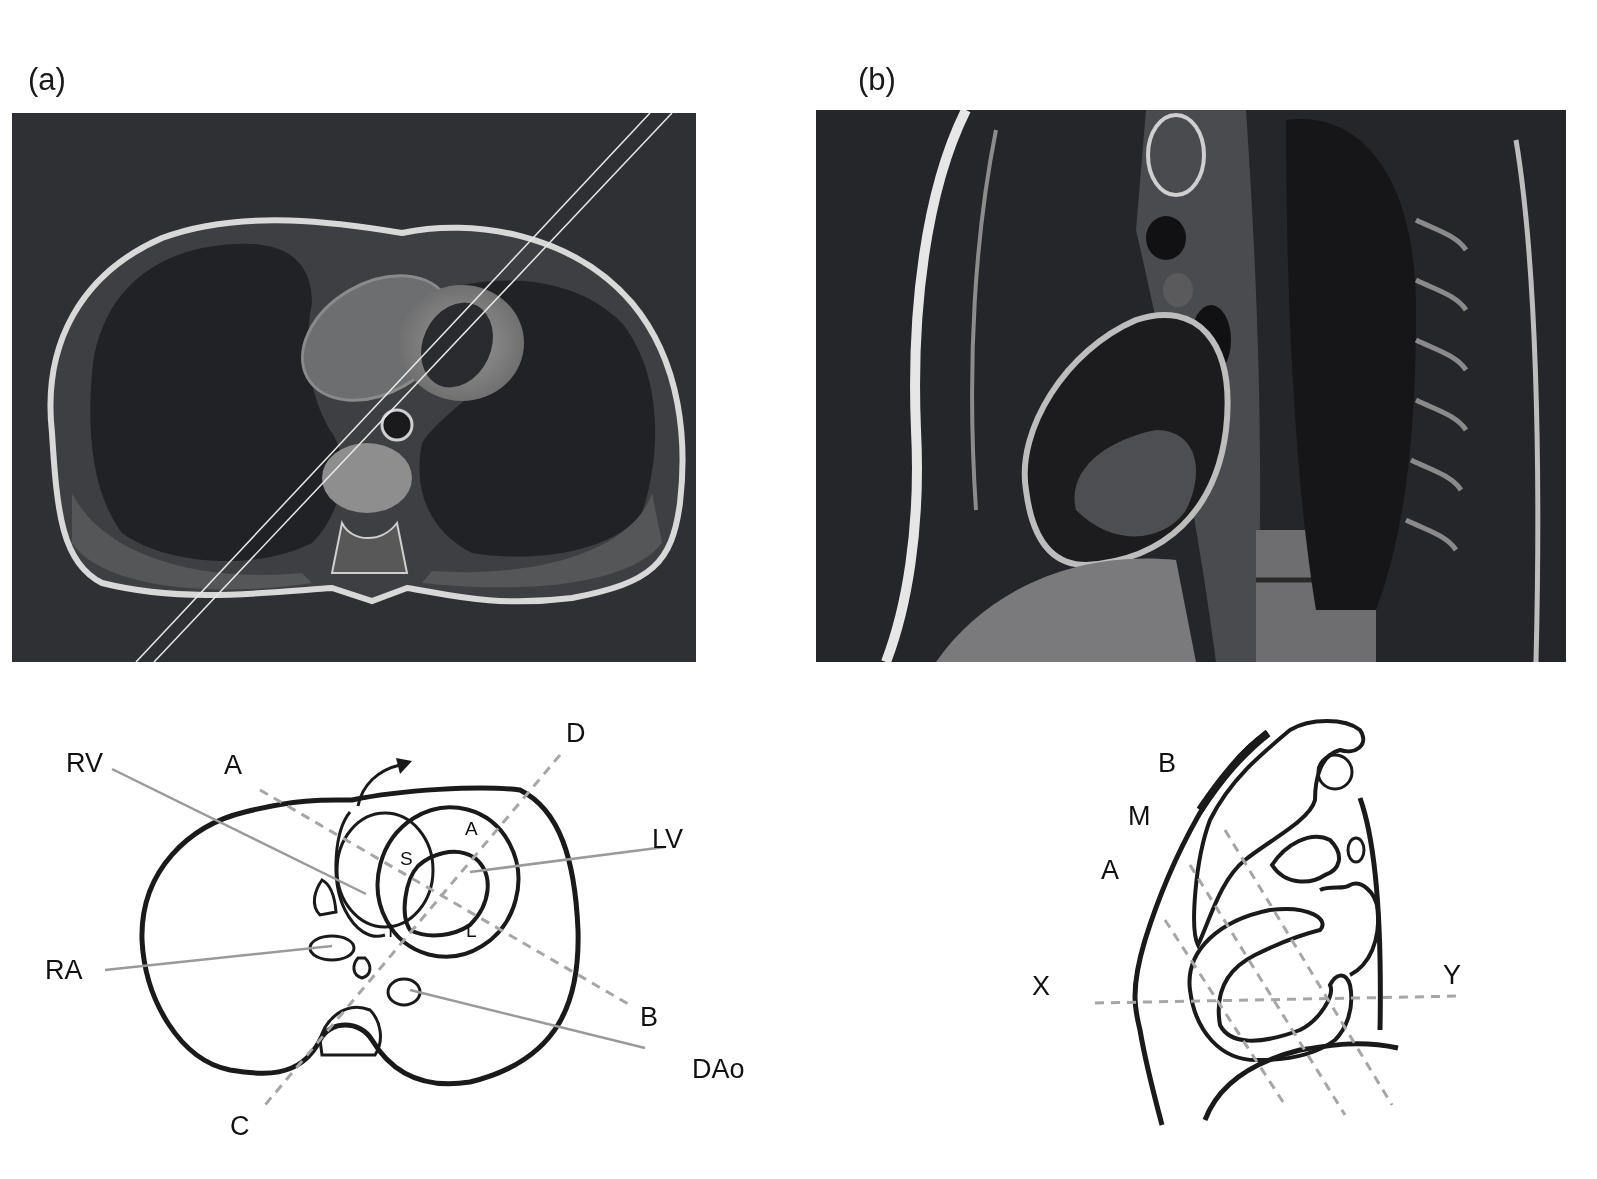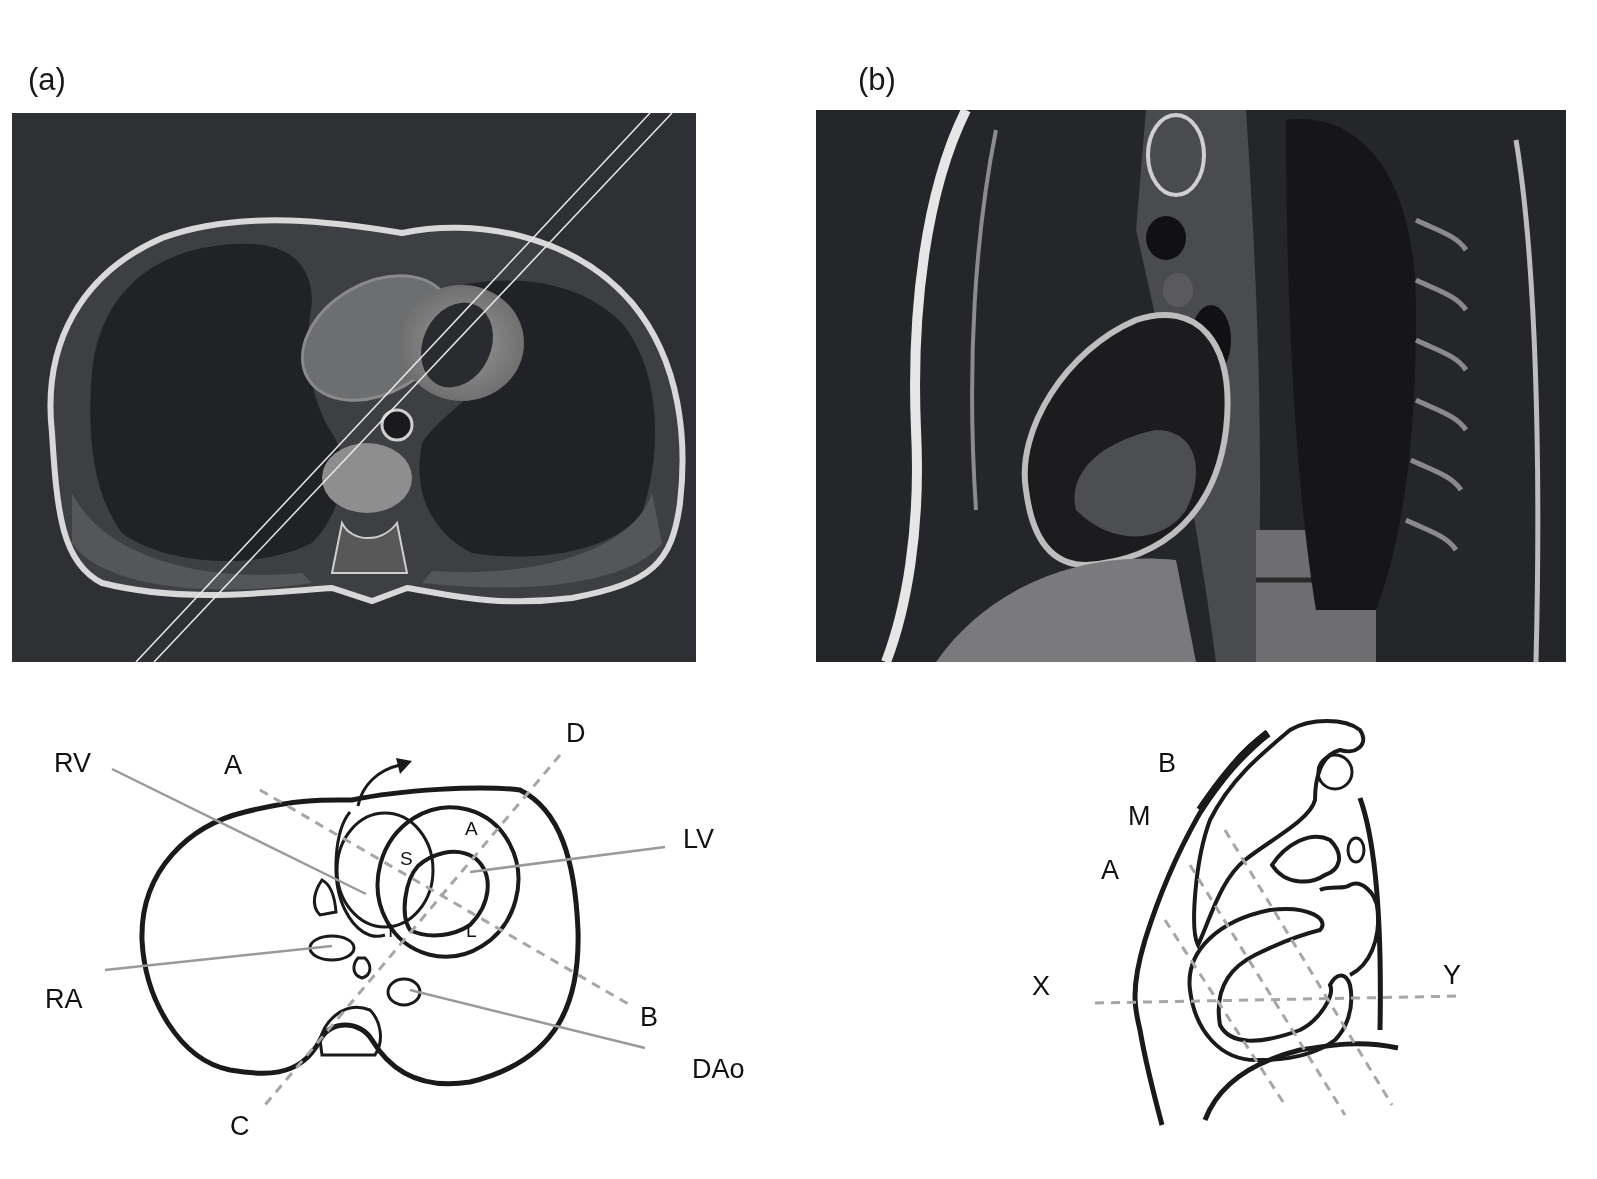--- a/index.html
+++ b/index.html
@@ -112,23 +112,23 @@
     <line x1="665" y1="847" x2="470" y2="872"></line>
     <line x1="645" y1="1048" x2="410" y2="990"></line>
   </g>
 
   <g stroke="#a6a6a6" stroke-width="3" stroke-dasharray="9 7">
     <line x1="260" y1="790" x2="630" y2="1005"></line>
     <line x1="560" y1="755" x2="265" y2="1105"></line>
   </g>
 </svg>
 
-<div class="lbl" style="left:54px;top:750px;">RV</div>
-<div class="lbl" style="left:45px;top:957px;margin-top:29px;">RA</div>
-<div class="lbl" style="left:683px;top:826px;">LV</div>
+<div class="lbl" style="left:66px;top:750px;">RV</div>
+<div class="lbl" style="left:45px;top:957px;">RA</div>
+<div class="lbl" style="left:652px;top:826px;">LV</div>
 <div class="lbl" style="left:692px;top:1056px;">DAo</div>
 <div class="lbl" style="left:224px;top:752px;">A</div>
 <div class="lbl" style="left:640px;top:1004px;">B</div>
 <div class="lbl" style="left:230px;top:1113px;">C</div>
 <div class="lbl" style="left:566px;top:720px;">D</div>
 <div class="lbl small" style="left:465px;top:819px;">A</div>
 <div class="lbl small" style="left:400px;top:849px;">S</div>
 <div class="lbl small" style="left:388px;top:921px;">I</div>
 <div class="lbl small" style="left:466px;top:921px;">L</div>
 

